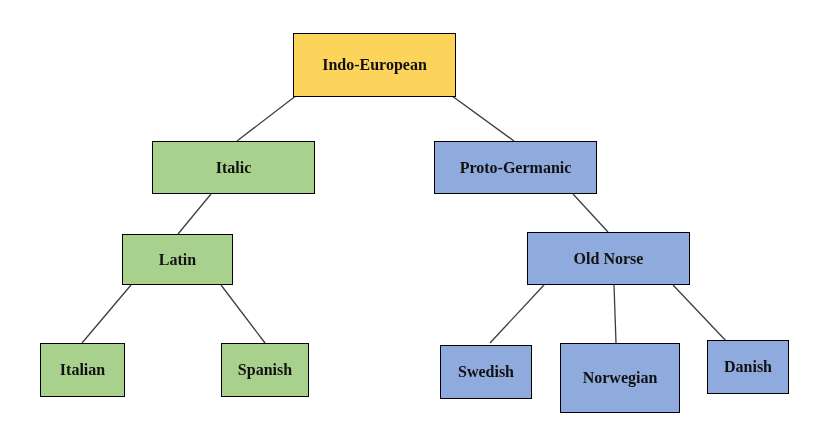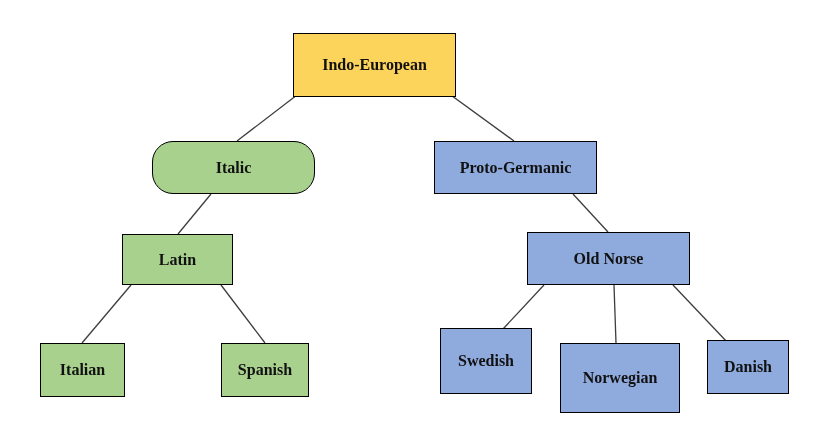--- a/index.html
+++ b/index.html
@@ -38,27 +38,27 @@
     color: var(--text-color, #111111);
     text-align: center;
     line-height: 1.1;
   }
   .family-root  { background: var(--root-fill,  #fcd35b); }
   .family-green { background: var(--green-fill, #a9d18e); }
   .family-blue  { background: var(--blue-fill,  #8faadc); }
 
   
   .pos-indo-european  { left: 293px; top:  33px; width: 163px; height: 64px; }
-  .pos-italic         { left: 152px; top: 141px; width: 163px; height: 53px; border-radius: 21px; }
+  .pos-italic         { left: 152px; top: 141px; width: 163px; height: 53px; }
   .pos-proto-germanic { left: 434px; top: 141px; width: 163px; height: 53px; }
   .pos-latin          { left: 122px; top: 234px; width: 111px; height: 51px; }
   .pos-old-norse      { left: 527px; top: 232px; width: 163px; height: 53px; }
   .pos-italian        { left:  40px; top: 343px; width:  85px; height: 54px; }
   .pos-spanish        { left: 221px; top: 343px; width:  88px; height: 54px; }
-  .pos-swedish        { left: 440px; top: 328px; width:  92px; height: 66px; }
+  .pos-swedish        { left: 440px; top: 345px; width:  92px; height: 54px; }
   .pos-norwegian      { left: 560px; top: 343px; width: 120px; height: 70px; }
   .pos-danish         { left: 707px; top: 340px; width:  82px; height: 54px; }
 </style>
 </head>
 <body style="background: rgb(255, 255, 255);">
 
 <div class="canvas">
 
   <svg class="edges" viewBox="0 0 826 432" xmlns="http://www.w3.org/2000/svg" aria-hidden="true">
     <line x1="310" y1="85" x2="237" y2="141"></line>

